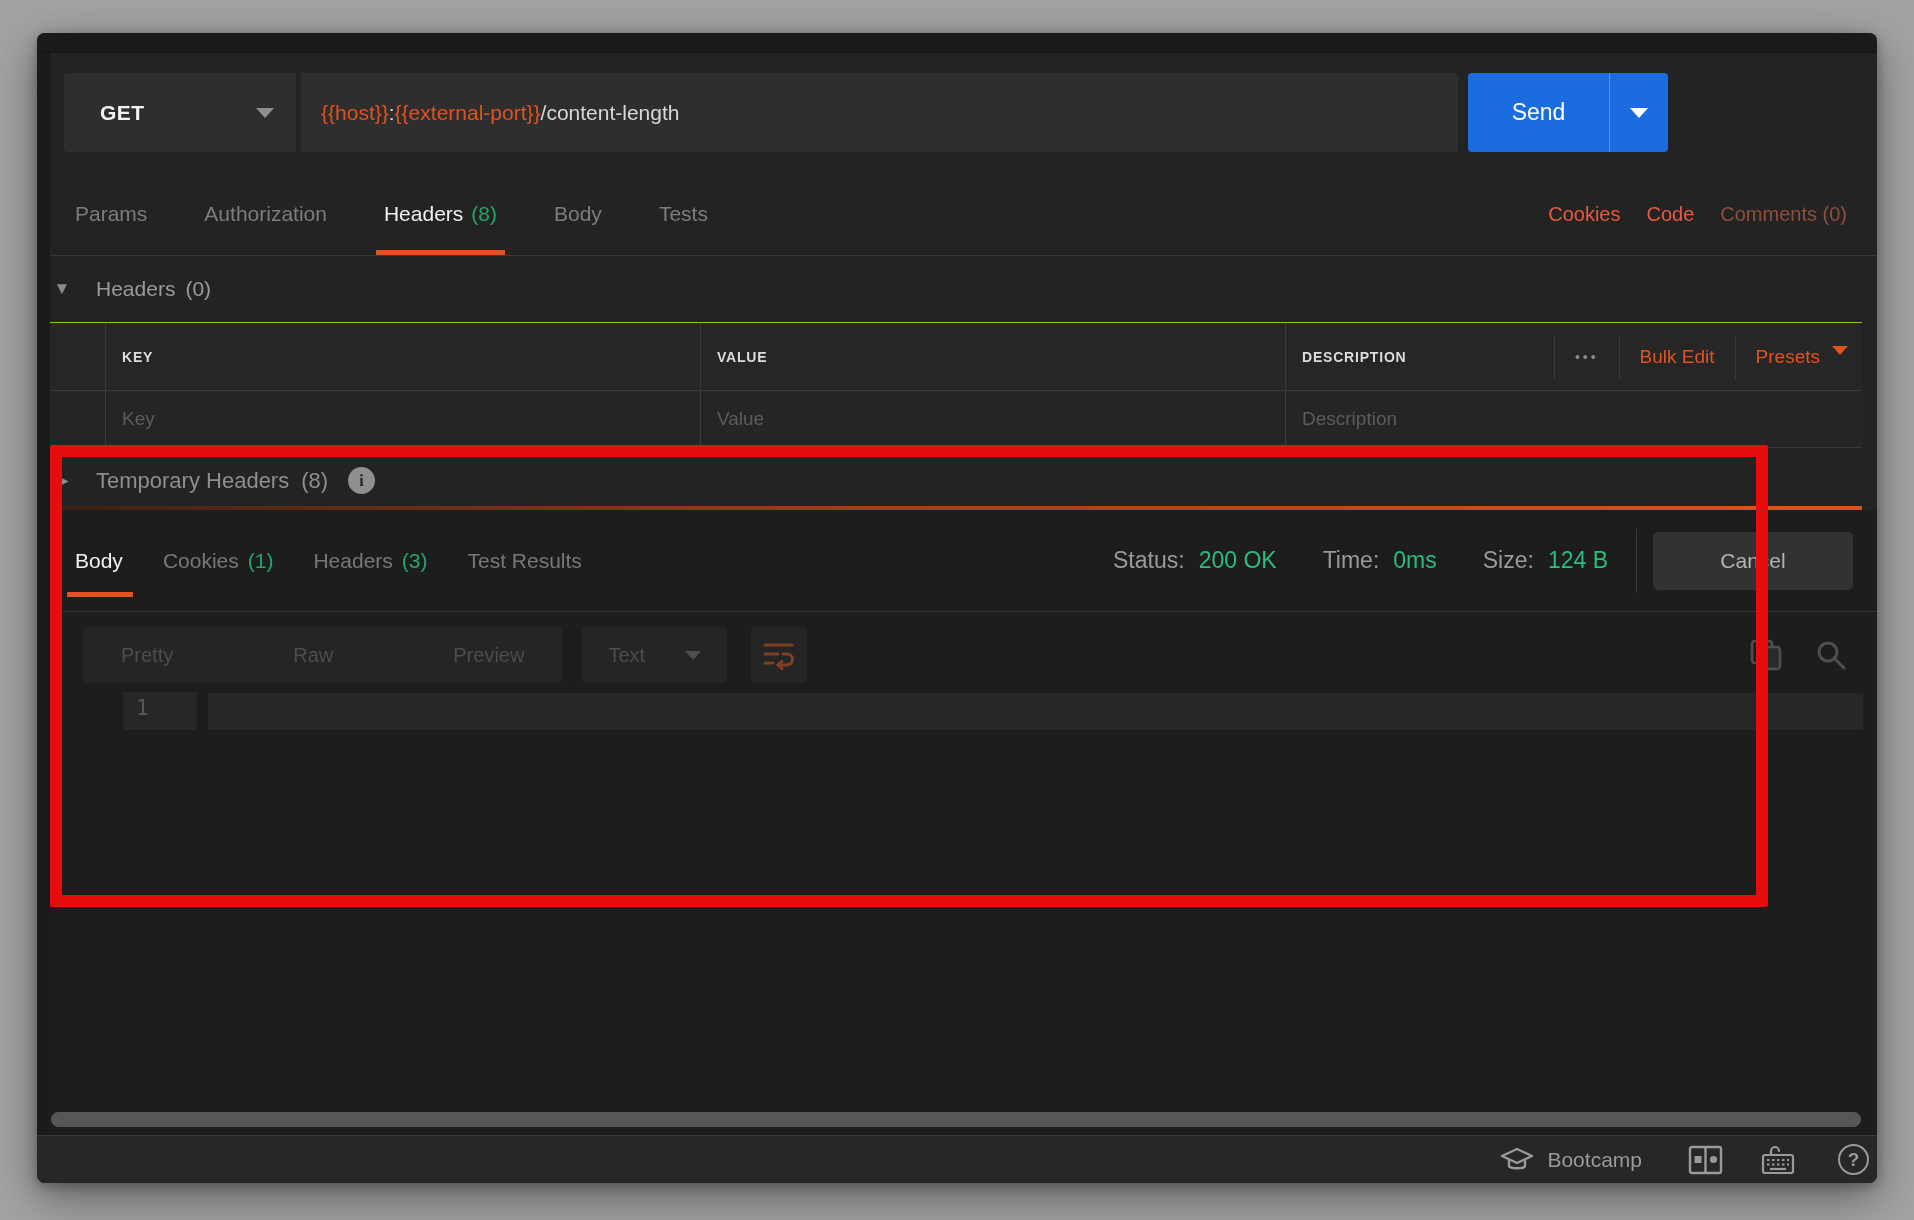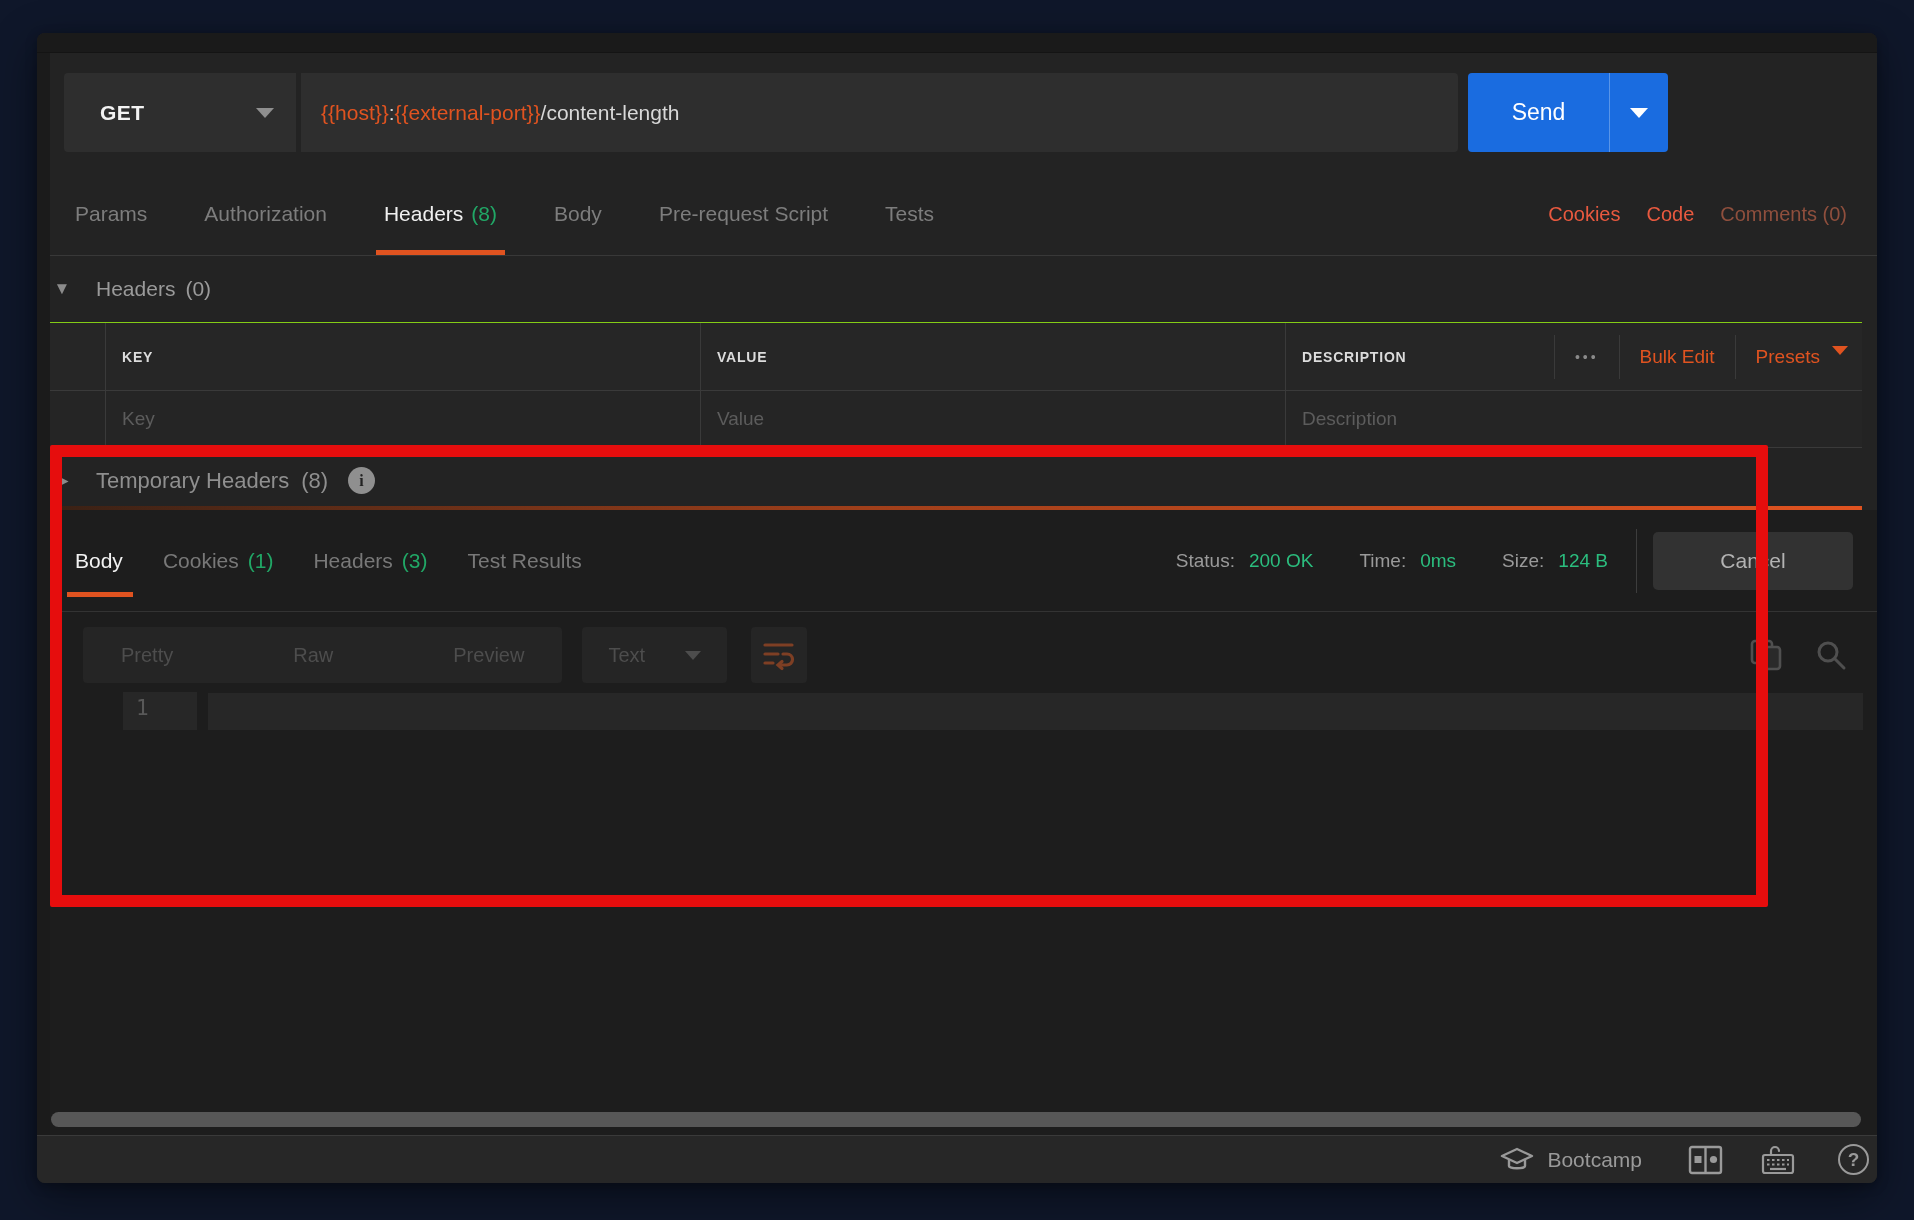--- a/index.html
+++ b/index.html
@@ -1,18 +1,18 @@
 <!DOCTYPE html>
 <html><head>
 <meta charset="utf-8">
 <style>
   * { margin:0; padding:0; box-sizing:border-box; }
   html,body { width:1914px; height:1220px; background:#ffffff; overflow:hidden;
               font-family:"Liberation Sans", sans-serif; }
-  .stage { position:relative; width:1914px; height:1220px; background:#0f172a; }
+  .stage { position:relative; width:1914px; height:1220px; background:#a3a3a3; }
 
   
   .window { position:absolute; left:37px; top:33px; width:1840px; height:1150px;
             background:#232323; border-radius:8px;
             box-shadow:0 14px 46px rgba(0,0,0,.42), 0 3px 12px rgba(0,0,0,.28); }
   .titlebar { position:absolute; left:0; top:0; width:100%; height:20px;
               background:#1a1a1a; border-radius:8px 8px 0 0;
               border-bottom:1px solid #141414; }
   .left-strip { position:absolute; left:0; top:20px; width:13px; height:1082px;
                 background:#1b1b1b; }
@@ -105,21 +105,21 @@
   .resp-meta { position:absolute; left:0; top:0; width:100%; height:102px;
                display:flex; align-items:center; border-bottom:1px solid #333;
                font-size:21px; color:#787878; }
   .resp-tab { position:relative; height:100%; display:flex; align-items:center; gap:9px;
               margin-left:40px; }
   .resp-tab:first-child { margin-left:25px; }
   .resp-tab.active { color:#f2f2f2; }
   .resp-tab.active::after { content:""; position:absolute; left:-8px; right:-10px;
                             bottom:14px; height:5px; background:#e05320; }
   .resp-status { margin-left:auto; display:flex; align-items:center; gap:14px;
-                 font-size:19px; }
+                 font-size:23px; }
   .st-label { color:#9a9a9a; }
   .st-value { color:#2bbd7e; }
   .st-gap { width:18px; }
   .v-sep { width:1px; height:64px; background:#3d3d3d; margin:0 16px 0 28px; }
   .cancel-btn { width:200px; height:58px; margin-right:24px; background:#323232;
                 border-radius:5px; color:#b3b3b3; font-size:21px;
                 display:flex; align-items:center; justify-content:center; }
 
   .resp-toolbar { position:absolute; left:0; top:102px; width:100%; height:86px;
                   display:flex; align-items:center; }
@@ -193,23 +193,20 @@
       </div>
       <div class="req-tab">
         <span>Authorization</span>
       </div>
       <div class="req-tab active">
         <span>Headers</span>
         <span class="count-green">(8)</span>
       </div>
       <div class="req-tab">
         <span>Body</span>
-      </div>
-      <div class="req-tab">
-        <span>Pre-request Script</span>
       </div>
       <div class="req-tab">
         <span>Tests</span>
       </div>
       <div class="req-links">
         <span class="lnk-orange">Cookies</span>
         <span class="lnk-orange">Code</span>
         <span class="lnk-muted">Comments (0)</span>
       </div>
     </div>

